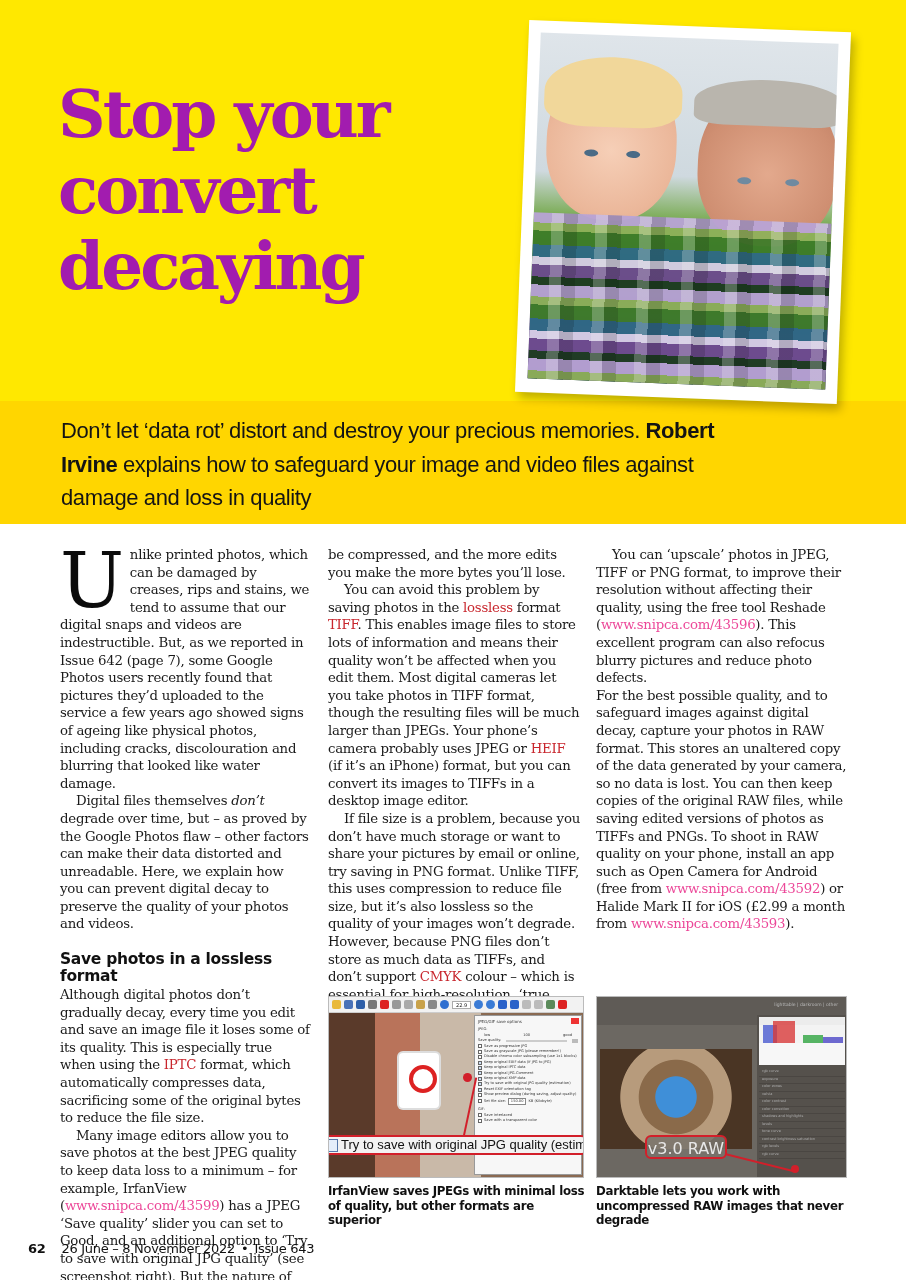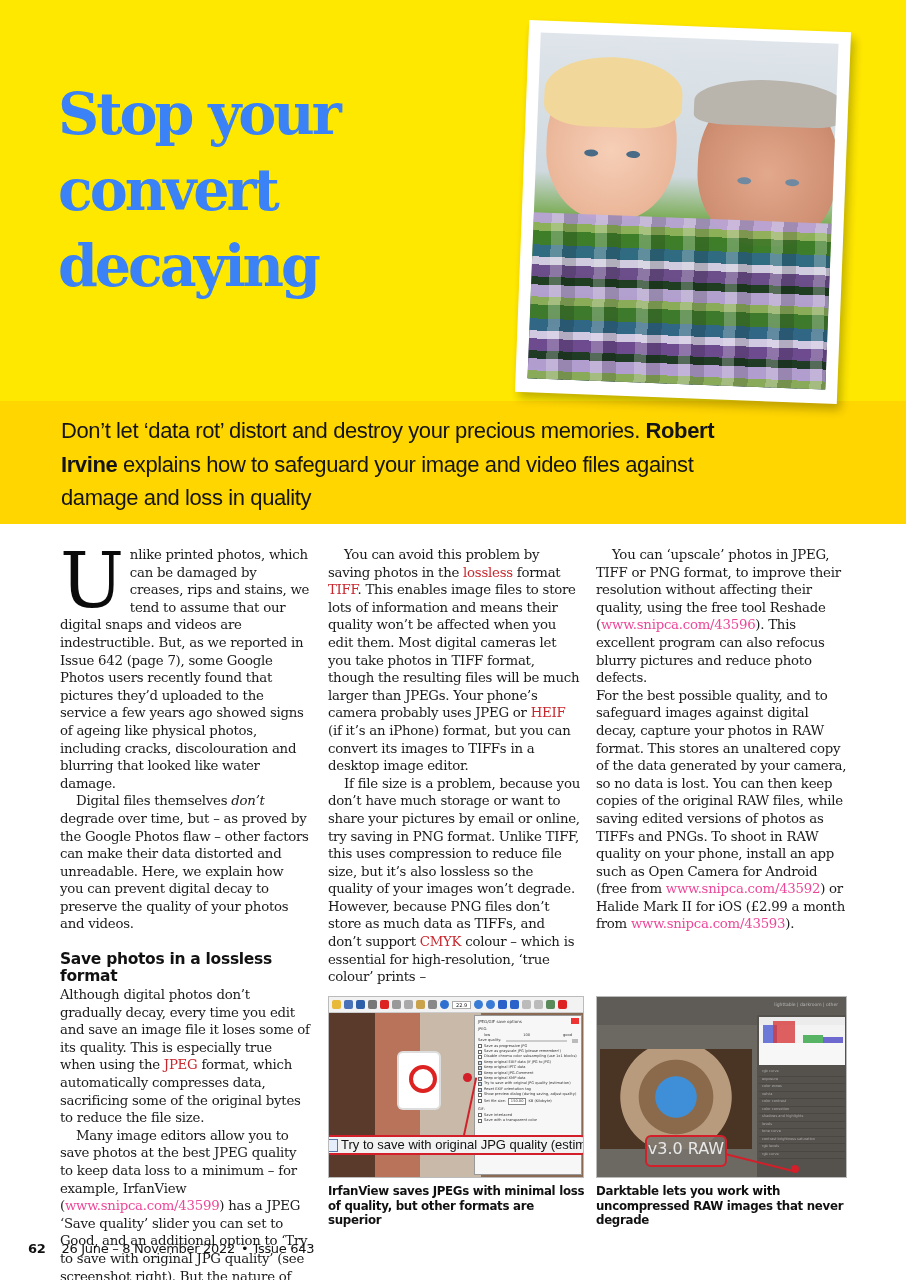--- a/index.html
+++ b/index.html
@@ -1,20 +1,20 @@
 <!DOCTYPE html>
 <html><head>
 <meta charset="utf-8">
 <style>
   *{box-sizing:border-box;margin:0;padding:0}
   html,body{width:906px;height:1280px;background:#fff;overflow:hidden}
   body{position:relative;font-family:"DejaVu Serif",serif;color:#1a1a1a}
   .hero{position:absolute;left:0;top:0;width:906px;height:401px;background:#ffe800}
   .band{position:absolute;left:0;top:401px;width:906px;height:123px;background:#ffd600}
-  .headline{position:absolute;left:58px;top:76px;width:470px;font-family:"DejaVu Serif",serif;font-weight:900;font-size:57px;line-height:76px;letter-spacing:-3px;color:#3b82f6}
+  .headline{position:absolute;left:58px;top:76px;width:470px;font-family:"DejaVu Serif",serif;font-weight:900;font-size:66px;line-height:76px;letter-spacing:-3px;color:#a21caf}
   .headline span{display:block;white-space:nowrap}
   .photo{position:absolute;left:522px;top:26px;width:322px;height:372px;background:#fff;transform:rotate(2.2deg);box-shadow:4px 6px 10px rgba(0,0,0,.25);padding:12px 12px 14px 12px}
   .photo-inner{width:100%;height:100%;position:relative;overflow:hidden;background:linear-gradient(#dfe5ea 0%,#cfd9df 40%,#6aa33a 55%,#2d6b1f 70%,#5e3f7a 85%,#2c2f4a 100%)}
   .face{position:absolute;border-radius:48% 48% 45% 45%}
   .face.baby{left:10px;top:30px;width:130px;height:155px;background:radial-gradient(circle at 50% 55%,#f6cfb7 0%,#ebb79a 60%,#d8a07f 100%)}
   .face.baby .hair{position:absolute;left:-4px;top:-8px;width:138px;height:70px;border-radius:50% 50% 30% 30%;background:#f1d79a}
   .face.man{left:162px;top:45px;width:140px;height:160px;background:radial-gradient(circle at 50% 55%,#e3a98d 0%,#cf8f72 60%,#b7775e 100%)}
   .face.man .hair{position:absolute;left:-6px;top:-6px;width:150px;height:46px;border-radius:50% 50% 20% 20%;background:#b9b5ad}
   .eye{position:absolute;width:14px;height:7px;background:#4a6b86;border-radius:50%}
   .glitch{position:absolute;left:0;top:180px;width:100%;height:180px;
@@ -60,21 +60,21 @@
   .iv-line{position:absolute;left:140px;top:80px;width:2px;height:60px;background:#d21f2a;transform:rotate(12deg)}
   .iv-dotpt{position:absolute;left:134px;top:76px;width:9px;height:9px;border-radius:50%;background:#d21f2a}
   
   .dt-top{position:absolute;left:0;top:0;width:100%;height:28px;background:#5f5b56;font-family:"DejaVu Sans",sans-serif;font-size:4.5px;color:#bbb}
   .dt-top .views{position:absolute;right:8px;top:5px}
   .dt-img{position:absolute;left:3px;top:52px;width:152px;height:100px;background:radial-gradient(circle at 50% 48%,#3f8fd8 0 22%,#8a6a4a 23% 40%,#b79b7c 41% 60%,#4a3524 61% 100%)}
   .dt-side{position:absolute;left:160px;top:18px;width:90px;height:164px;background:#55514c}
   .dt-hist{position:absolute;left:2px;top:2px;width:86px;height:48px;background:#ececec;overflow:hidden}
   .dt-hist .b{position:absolute;bottom:0}
   .dt-mod{height:7.5px;border-bottom:1px solid #4a4642;margin:0 2px;font-family:"DejaVu Sans",sans-serif;font-size:3.5px;color:#aaa;padding-left:3px}
-  .dt-badge{position:absolute;left:48px;top:138px;width:82px;height:32px;border:2.5px solid #d21f2a;border-radius:6px;background:rgba(120,115,108,.85);font-family:"DejaVu Sans",sans-serif;font-size:16px;color:#e8e8e8;text-align:center;line-height:23px}
+  .dt-badge{position:absolute;left:48px;top:138px;width:82px;height:24px;border:2.5px solid #d21f2a;border-radius:6px;background:rgba(120,115,108,.85);font-family:"DejaVu Sans",sans-serif;font-size:16px;color:#e8e8e8;text-align:center;line-height:23px}
   .dt-line{position:absolute;left:128px;top:156px;width:70px;height:2px;background:#d21f2a;transform:rotate(14deg);transform-origin:left}
   .dt-dot{position:absolute;left:194px;top:168px;width:8px;height:8px;border-radius:50%;background:#d21f2a}
 </style>
 </head>
 <body>
 
 <div class="hero"></div>
 <div class="band"></div>
 
 <h1 class="headline">
@@ -98,25 +98,26 @@
     <div class="glitch"></div>
   </div>
 </div>
 
 <p class="standfirst"><span>Don’t let ‘data rot’ distort and destroy your precious memories. </span><b>Robert Irvine</b><span> explains how to safeguard your image and video files against damage and loss in quality</span></p>
 
 <div class="col c1">
   <p><span class="dropcap">U</span><span>nlike printed photos, which can be damaged by creases, rips and stains, we tend to assume that our digital snaps and videos are indestructible. But, as we reported in Issue 642 (page 7), some Google Photos users recently found that pictures they’d uploaded to the service a few years ago showed signs of ageing like physical photos, including cracks, discolouration and blurring that looked like water damage.</span></p>
   <p class="ind"><span>Digital files themselves </span><em>don’t</em><span> degrade over time, but – as proved by the Google Photos flaw – other factors can make their data distorted and unreadable. Here, we explain how you can prevent digital decay to preserve the quality of your photos and videos.</span></p>
   <h2 class="sub">Save photos in a lossless format</h2>
-  <p><span>Although digital photos don’t gradually decay, every time you edit and save an image file it loses some of its quality. This is especially true when using the </span><a class="red">JPEG</a><span> format, which automatically compresses data, sacrificing some of the original bytes to reduce the file size.</span></p>
+  <p><span>Although digital photos don’t gradually decay, every time you edit and save an image file it loses some of its quality. This is especially true when using the </span><a class="red">IPTC</a><span> format, which automatically compresses data, sacrificing some of the original bytes to reduce the file size.</span></p>
   <p class="ind"><span>Many image editors allow you to save photos at the best JPEG quality to keep data loss to a minimum – for example, IrfanView (</span><a class="blue">www.snipca.com/43599</a><span>) has a JPEG ‘Save quality’ slider you can set to Good, and an additional option to ‘Try to save with original JPG quality’ (see screenshot right). But the nature of the format means your photos will still</span></p>
 </div>
 
 <div class="col c2">
+  <p>be compressed, and the more edits you make the more bytes you’ll lose.</p>
   <p class="ind"><span>You can avoid this problem by saving photos in the </span><a class="red">lossless</a><span> format </span><a class="red">TIFF</a><span>. This enables image files to store lots of information and means their quality won’t be affected when you edit them. Most digital cameras let you take photos in TIFF format, though the resulting files will be much larger than JPEGs. Your phone’s camera probably uses JPEG or </span><a class="red">HEIF</a><span> (if it’s an iPhone) format, but you can convert its images to TIFFs in a desktop image editor.</span></p>
   <p class="ind"><span>If file size is a problem, because you don’t have much storage or want to share your pictures by email or online, try saving in PNG format. Unlike TIFF, this uses compression to reduce file size, but it’s also lossless so the quality of your images won’t degrade. However, because PNG files don’t store as much data as TIFFs, and don’t support </span><a class="red">CMYK</a><span> colour – which is essential for high-resolution, ‘true colour’ prints –</span></p>
 </div>
 
 <div class="col c3">
   <p class="ind"><span>You can ‘upscale’ photos in JPEG, TIFF or PNG format, to improve their resolution without affecting their quality, using the free tool Reshade (</span><a class="blue">www.snipca.com/43596</a><span>). This excellent program can also refocus blurry pictures and reduce photo defects.</span></p>
   <p><span>For the best possible quality, and to safeguard images against digital decay, capture your photos in RAW format. This stores an unaltered copy of the data generated by your camera, so no data is lost. You can then keep copies of the original RAW files, while saving edited versions of photos  as TIFFs and PNGs. To shoot in RAW quality on your phone, install an app such as Open Camera for Android (free from </span><a class="blue">www.snipca.com/43592</a><span>) or Halide Mark II for iOS (£2.99 a month from </span><a class="blue">www.snipca.com/43593</a><span>).</span></p>
 </div>
 
 <div class="shot shot1">

